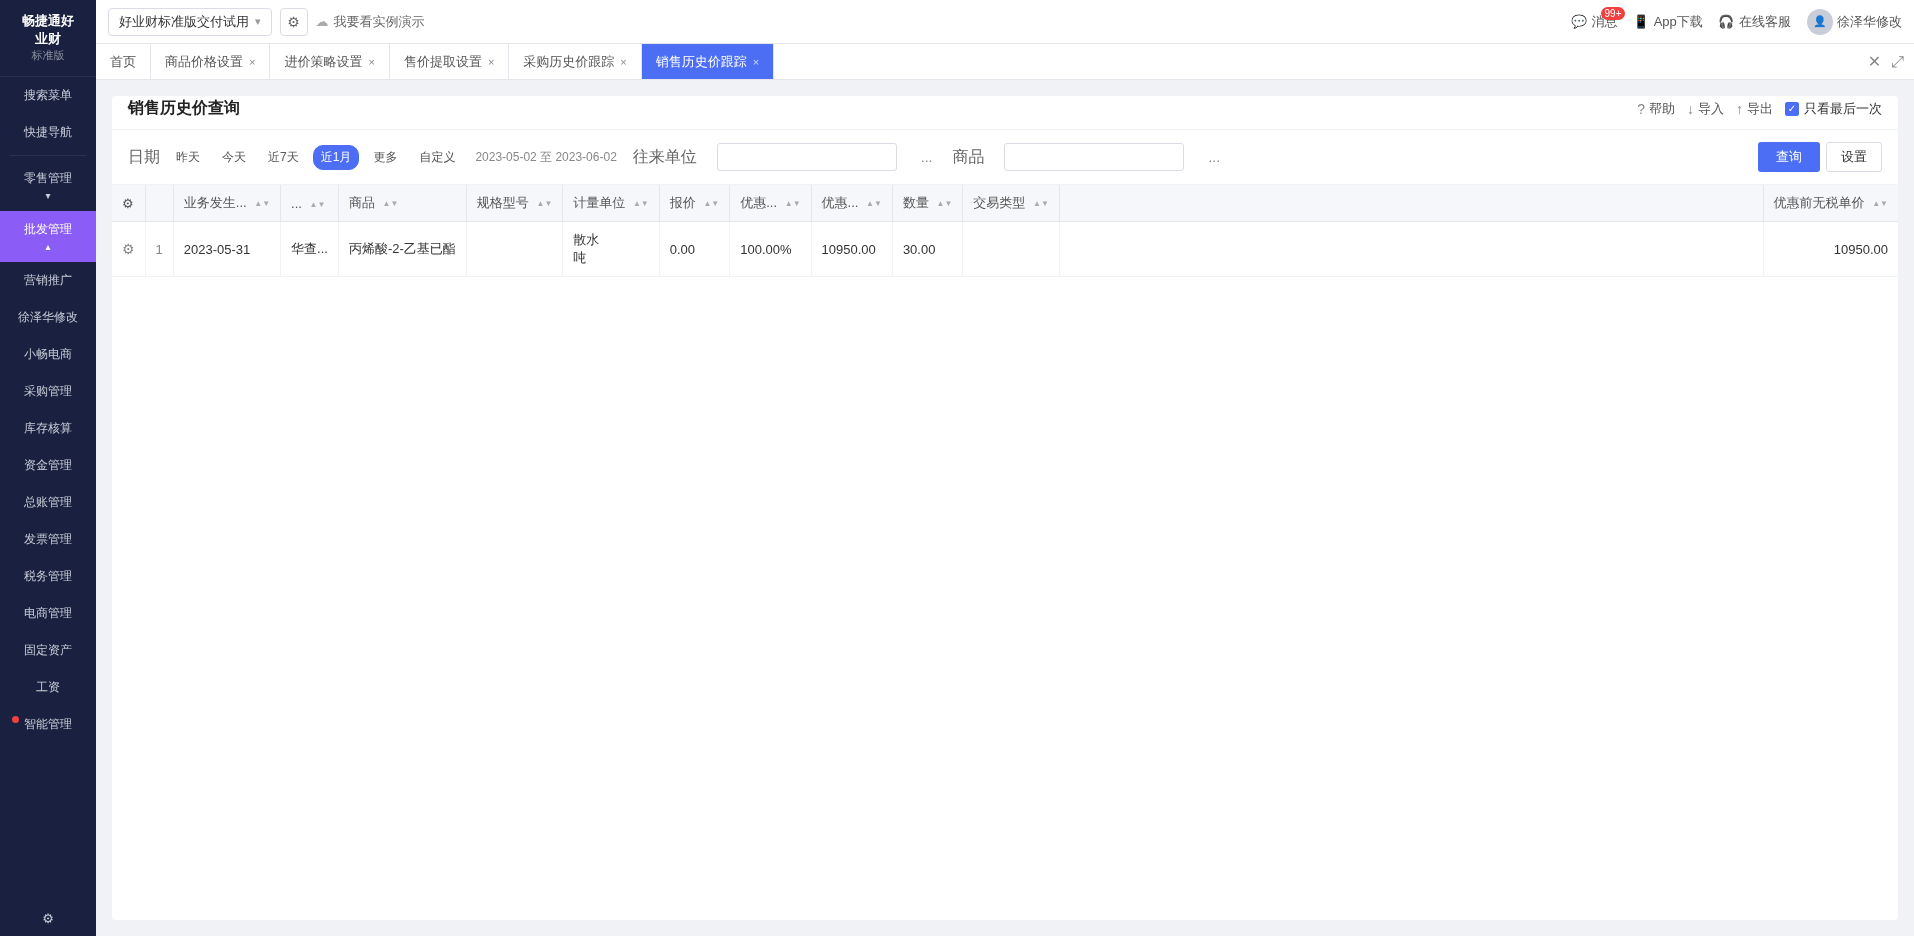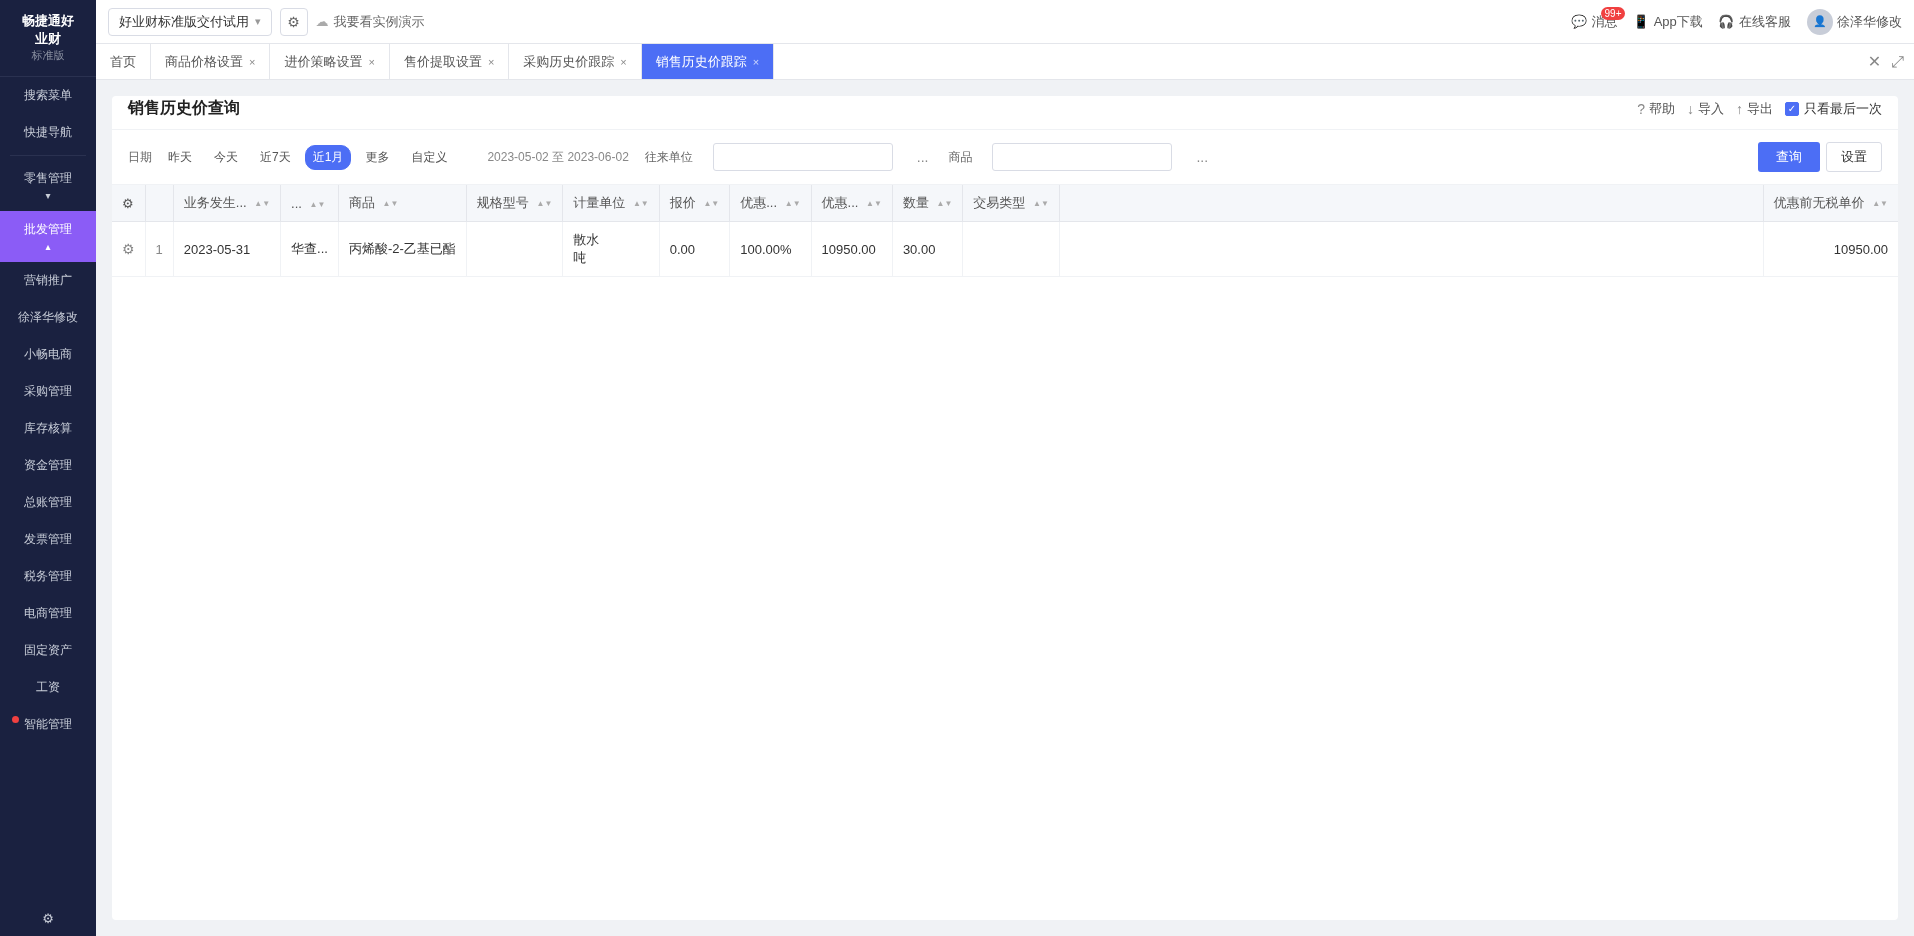--- a/index.html
+++ b/index.html
@@ -247,21 +247,21 @@
       align-items: center;
       gap: 16px;
       flex-wrap: wrap;
       border-bottom: 1px solid #f0f2f5;
     }
     .filter-group {
       display: flex;
       align-items: center;
       gap: 8px;
     }
-    .filter-label { color: #666; font-size: 12px; }
+    .filter-label { color: #666; font-size: 16px; }
     .date-filters {
       display: flex;
       align-items: center;
       gap: 6px;
     }
     .date-btn {
       padding: 3px 7px;
       border-radius: 3px;
       cursor: pointer;
       font-size: 12px;
@@ -270,21 +270,21 @@
     }
     .date-btn.active {
       background: #4c6ef5;
       color: #fff;
       border-color: #4c6ef5;
       border-radius: 10px;
     }
     .date-range {
       font-size: 12px;
       color: #888;
-      margin-left: 24px;
+      margin-left: 4px;
     }
     .filter-input-wrap {
       display: flex;
       align-items: center;
       gap: 20px;
     }
     .filter-input {
       width: 180px;
       height: 28px;
       border: 1px solid #d9dce5;

